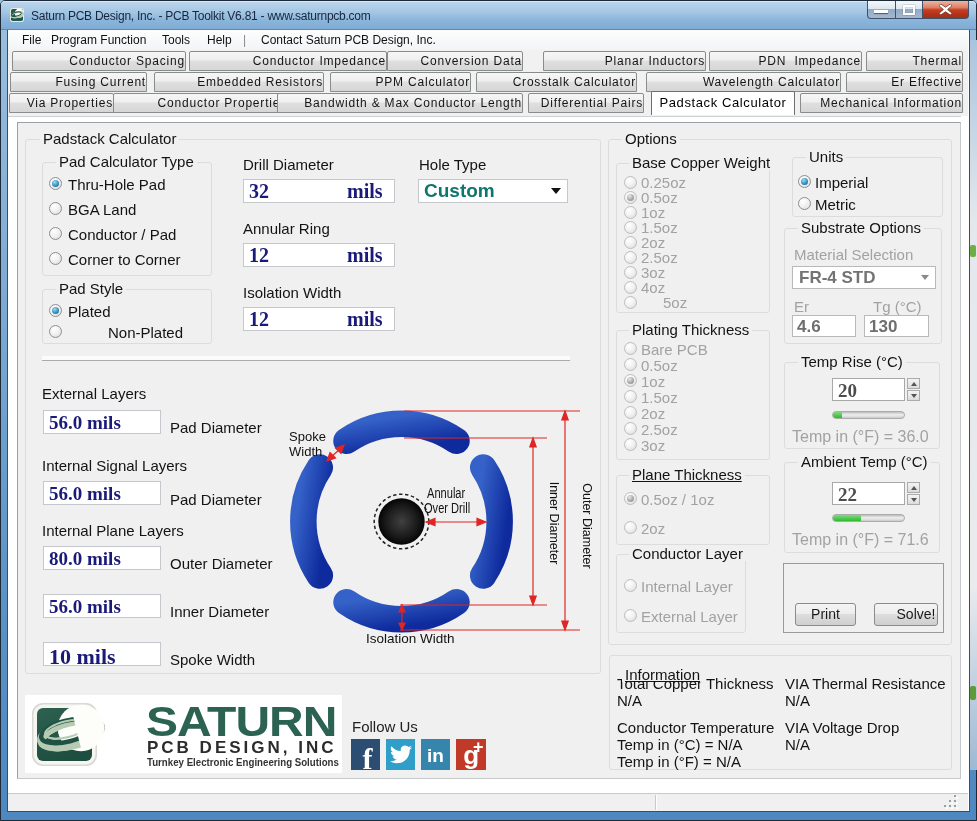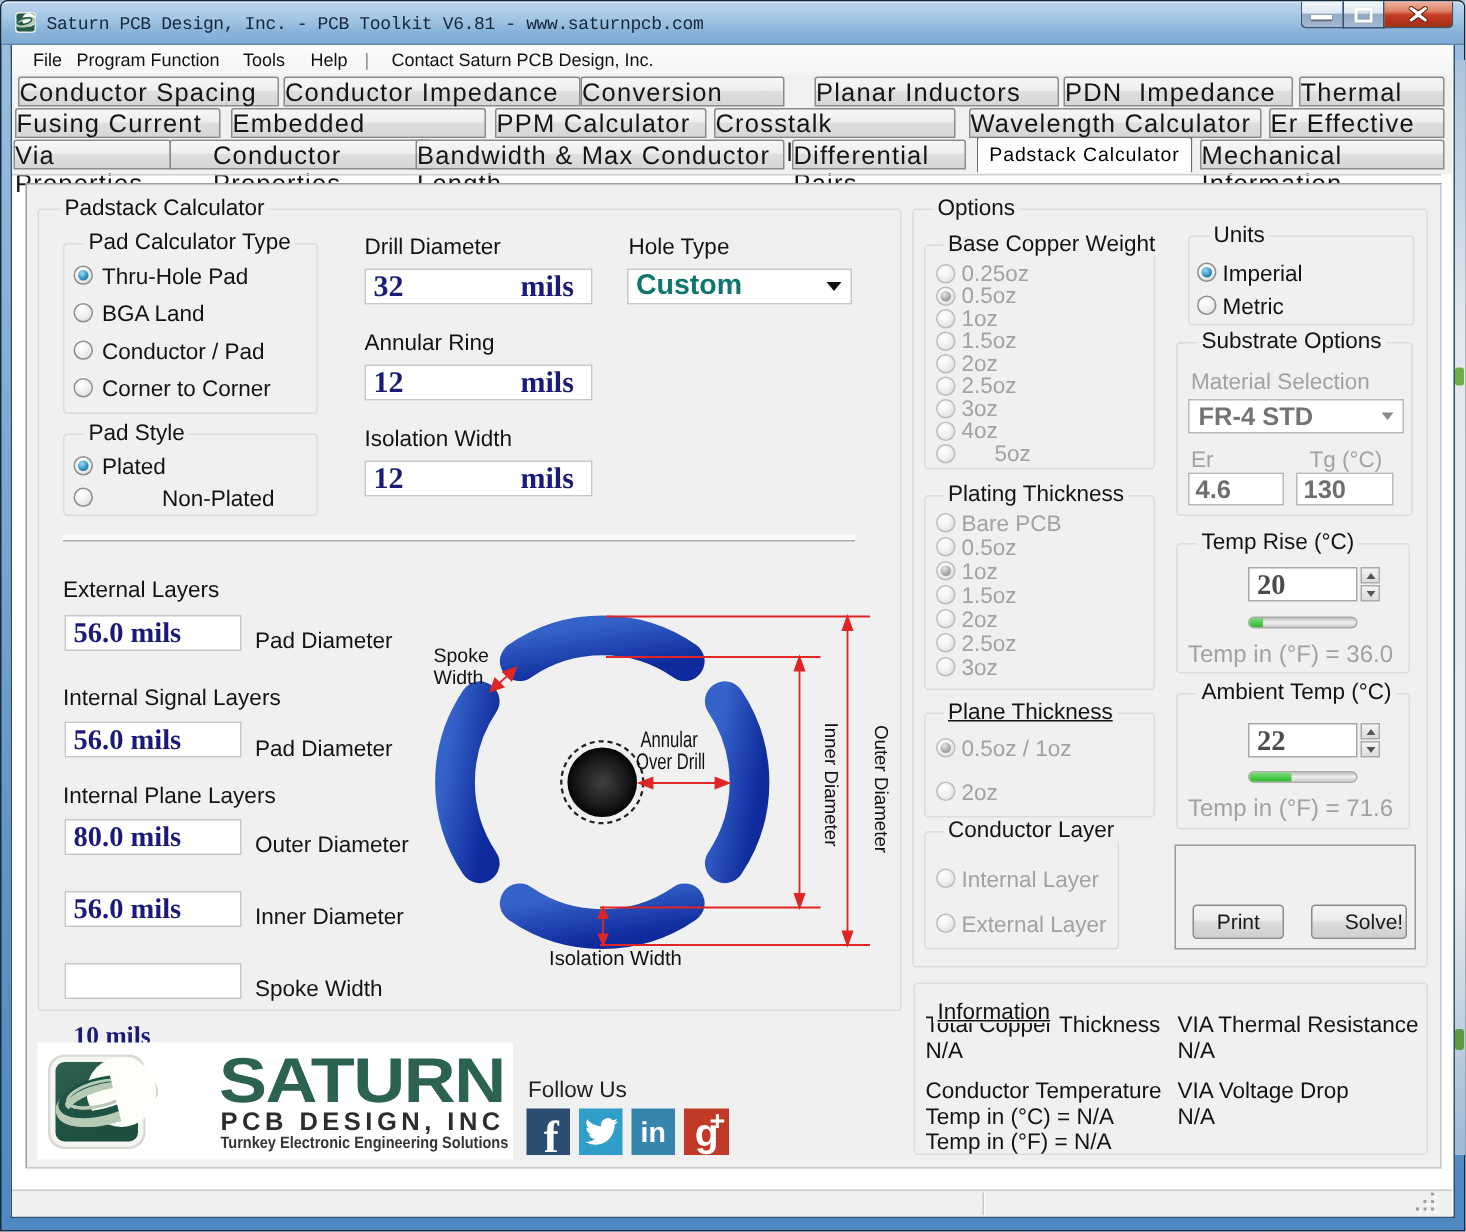--- a/index.html
+++ b/index.html
@@ -4,38 +4,38 @@
 * { margin:0; padding:0; box-sizing:border-box; }
 html,body { width:977px; height:821px; overflow:hidden; }
 body { font-family:"Liberation Sans", sans-serif; position:relative;
   background:linear-gradient(180deg,#9cc0e0 0%,#7aa8d2 40%,#5e94c6 70%,#4e88c0 100%); }
 .abs { position:absolute; }
 
 #frame-outline { inset:0; border:1px solid #1c2a38; border-radius:5px 5px 0 0; }
 #titlebar { left:1px; top:1px; width:975px; height:28px; border-radius:4px 4px 0 0; box-shadow:inset 0 1px 0 rgba(255,255,255,0.45);
   background:linear-gradient(180deg,#bdd6ec 0%,#a3c6e4 40%,#8ab4da 70%,#7fabd4 100%); }
 #client { left:7px; top:30px; width:963px; height:782px; background:#fff; border:1px solid #33506e; border-top:none; }
-#titletext { left:31px; top:9px; font-size:12px; letter-spacing:-0.25px; color:#17263c;font-family:Liberation Mono, monospace; }
+#titletext { left:31px; top:9px; font-size:12px; letter-spacing:-0.25px; color:#17263c; }
 #titleicon { left:10px; top:8px; width:14px; height:14px; }
 
 .wbtn { top:1px; height:18px; border:1px solid #3c526e; border-top:none; }
 #btnmin { left:867px; width:29px; border-radius:0 0 0 4px;
   background:linear-gradient(180deg,#f3f7fb 0%,#dde7f1 45%,#93abc5 50%,#a4b9cf 100%); }
 #btnmax { left:895px; width:28px;
   background:linear-gradient(180deg,#f3f7fb 0%,#dde7f1 45%,#93abc5 50%,#a4b9cf 100%); }
 #btnclose { left:922px; width:47px; border-radius:0 0 4px 0;
   background:linear-gradient(180deg,#efb4a0 0%,#dd8168 38%,#c63f24 52%,#b43119 78%,#963711 100%); }
 #icomin { left:874px; top:10px; width:14px; height:3px; background:#fff; box-shadow:0 1px 1px rgba(0,0,0,.5); }
 #icomax { left:903px; top:5px; width:12px; height:10px; border:2px solid #fff; box-shadow:0 0 1px rgba(0,0,0,.6), inset 0 0 1px rgba(0,0,0,.6); }
 
 #menubar { left:8px; top:30px; width:960px; height:20px; background:linear-gradient(180deg,#fdfdfd,#f2f4f6); }
 .mi { top:33px; font-size:12px; color:#111; }
 
-.tab { height:20px; border:1px solid #898c8c; border-radius:2px 2px 0 0; font-size:17px; letter-spacing:0.8px;
-  color:#151515; text-align:left; line-height:19px;
+.tab { height:20px; border:1px solid #898c8c; border-radius:2px 2px 0 0; font-size:12px; letter-spacing:0.8px;
+  color:#151515; text-align:right; line-height:19px;
   background:linear-gradient(180deg,#f6f6f6 0%,#efefef 45%,#dfdfdf 50%,#d6d6d6 100%); }
 #activetab { left:651px; top:91px; width:144px; height:24px; border:1px solid #6e6e6e; border-bottom:none;
   border-radius:2px 2px 0 0; background:#fff; font-size:13px; letter-spacing:0.6px; text-align:center; line-height:22px; z-index:5; }
 #tabline { left:8px; top:116px; width:953px; height:1px; background:#d0d0d0; }
 
 #panel { left:17px; top:122px; width:944px; height:657px; background:#f0f0f0;
   border:1px solid #9aa0a5; border-right-color:#c7cacd; border-bottom-color:#c7cacd; }
 
 .gb { border:1px solid #dcdcdc; border-radius:3px; }
 .gbl { font-size:15px; color:#131313; background:#f0f0f0; padding:0 3px; line-height:14px; z-index:2; }
@@ -171,21 +171,21 @@
 <div class="abs val" style="left:49px;top:483px;font-size:19px;">56.0 mils</div>
 <div class="abs lbl" style="left:170px;top:491px;">Pad Diameter</div>
 <div class="abs lbl" style="left:42px;top:522px;">Internal Plane Layers</div>
 <div class="abs tf" style="left:43px;top:546px;width:118px;height:24px;"></div>
 <div class="abs val" style="left:49px;top:548px;font-size:19px;">80.0 mils</div>
 <div class="abs lbl" style="left:170px;top:555px;">Outer Diameter</div>
 <div class="abs tf" style="left:43px;top:594px;width:118px;height:24px;"></div>
 <div class="abs val" style="left:49px;top:596px;font-size:19px;">56.0 mils</div>
 <div class="abs lbl" style="left:170px;top:603px;">Inner Diameter</div>
 <div class="abs tf" style="left:43px;top:642px;width:118px;height:24px;"></div>
-<div class="abs val" style="left:49px;top:644px;font-size:17px;margin-top:37px;">10 mils</div>
+<div class="abs val" style="left:49px;top:644px;font-size:22px;">10 mils</div>
 <div class="abs lbl" style="left:170px;top:651px;">Spoke Width</div>
 
 <svg class="abs" style="left:280px;top:398px;" width="322" height="262" viewBox="0 0 322 262">
 <defs>
 <linearGradient id="bg" x1="0%" y1="0%" x2="100%" y2="100%">
 <stop offset="0%" stop-color="#3562c8"></stop>
         <stop offset="100%" stop-color="#0e2a9c"></stop>
 </linearGradient>
 <radialGradient id="hole" cx="50%" cy="50%" r="60%">
 <stop offset="0%" stop-color="#404040"></stop>

